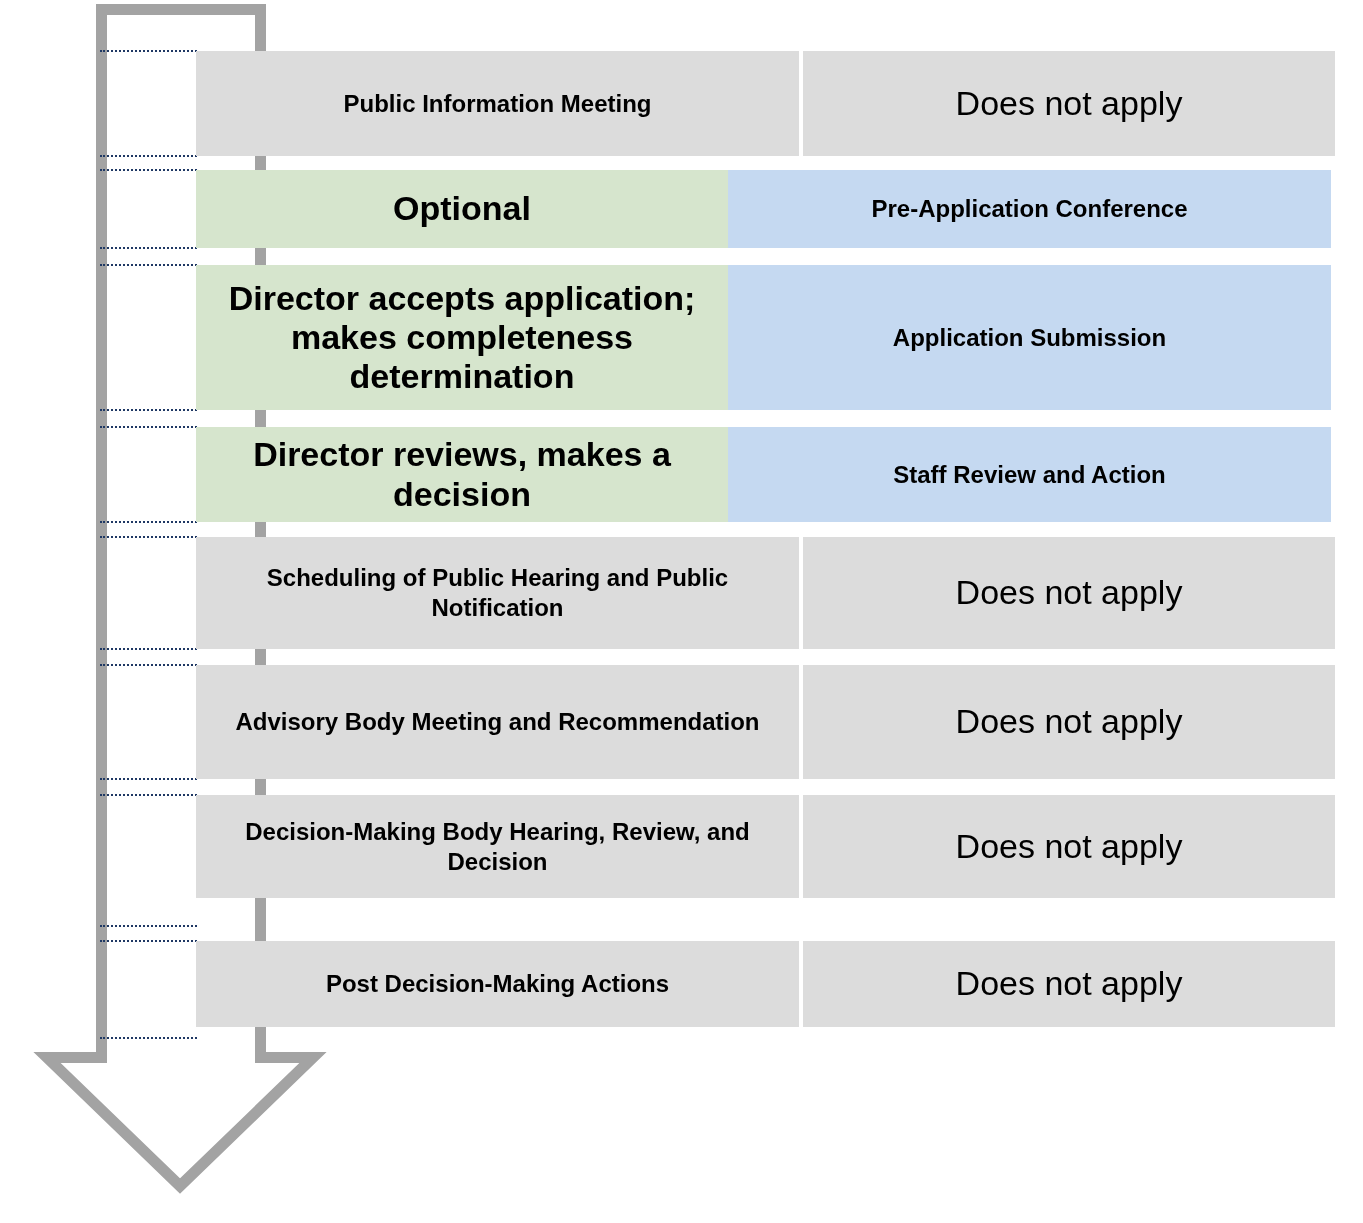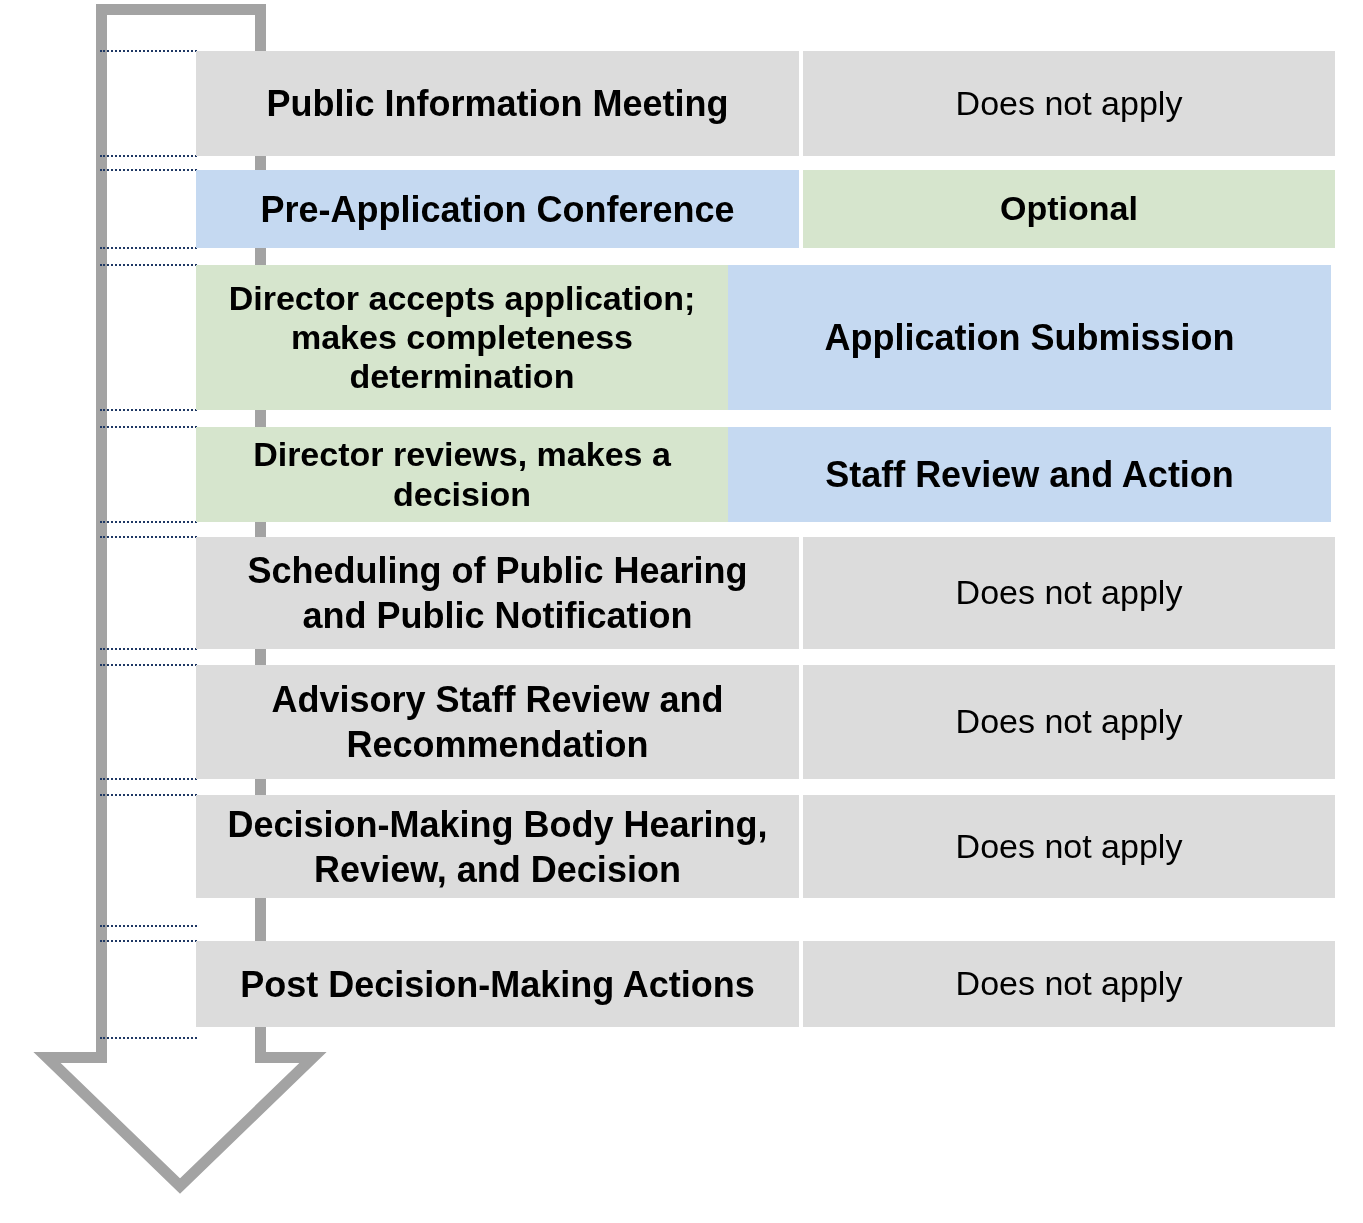--- a/index.html
+++ b/index.html
@@ -18,21 +18,21 @@
     z-index:2;
   }
   .row{
     position:absolute;left:196px;width:1139px;
     display:flex;z-index:3;
   }
   .cell{
     display:flex;align-items:center;justify-content:center;
     text-align:center;box-sizing:border-box;
   }
-  .cell.left{width:603px;margin-right:4px;padding:0 28px;font-size:36px;font-weight:bold;line-height:1.25;}
+  .cell.left{width:603px;margin-right:4px;padding:0 28px;font-size:24px;font-weight:bold;line-height:1.25;}
   .cell.right{width:532px;padding:0 12px;font-size:34px;line-height:1.15;}
   .cell.right.bold{font-weight:bold;}
   .bg-gray{background:#dcdcdc;}
   .bg-blue{background:#c5d9f1;}
   .bg-green{background:#d6e5cd;}
 </style>
 </head>
 <body>
 
 <div class="canvas">
@@ -57,41 +57,41 @@
   <div class="dotline" style="top:925px"></div>
   <div class="dotline" style="top:940px"></div>
   <div class="dotline" style="top:1037px"></div>
 
   <div class="row" style="top:51px;height:105px">
     <div class="cell left bg-gray">Public Information Meeting</div>
     <div class="cell right bg-gray">Does not apply</div>
   </div>
 
   <div class="row" style="top:170px;height:78px">
+    <div class="cell right bold bg-green">Optional</div>
     <div class="cell left bg-blue">Pre-Application Conference</div>
-    <div class="cell right bold bg-green">Optional</div>
   </div>
 
   <div class="row" style="top:265px;height:145px">
     <div class="cell right bold bg-green">Director accepts application; makes completeness determination</div>
     <div class="cell left bg-blue">Application Submission</div>
   </div>
 
   <div class="row" style="top:427px;height:95px">
     <div class="cell right bold bg-green">Director reviews, makes a decision</div>
     <div class="cell left bg-blue">Staff Review and Action</div>
   </div>
 
   <div class="row" style="top:537px;height:112px">
     <div class="cell left bg-gray">Scheduling of Public Hearing and Public Notification</div>
     <div class="cell right bg-gray">Does not apply</div>
   </div>
 
   <div class="row" style="top:665px;height:114px">
-    <div class="cell left bg-gray">Advisory Staff Review and Recommendation</div>
+    <div class="cell left bg-gray">Advisory Body Meeting and Recommendation</div>
     <div class="cell right bg-gray">Does not apply</div>
   </div>
 
   <div class="row" style="top:795px;height:103px">
     <div class="cell left bg-gray">Decision-Making Body Hearing, Review, and Decision</div>
     <div class="cell right bg-gray">Does not apply</div>
   </div>
 
   <div class="row" style="top:941px;height:86px">
     <div class="cell left bg-gray">Post Decision-Making Actions</div>

